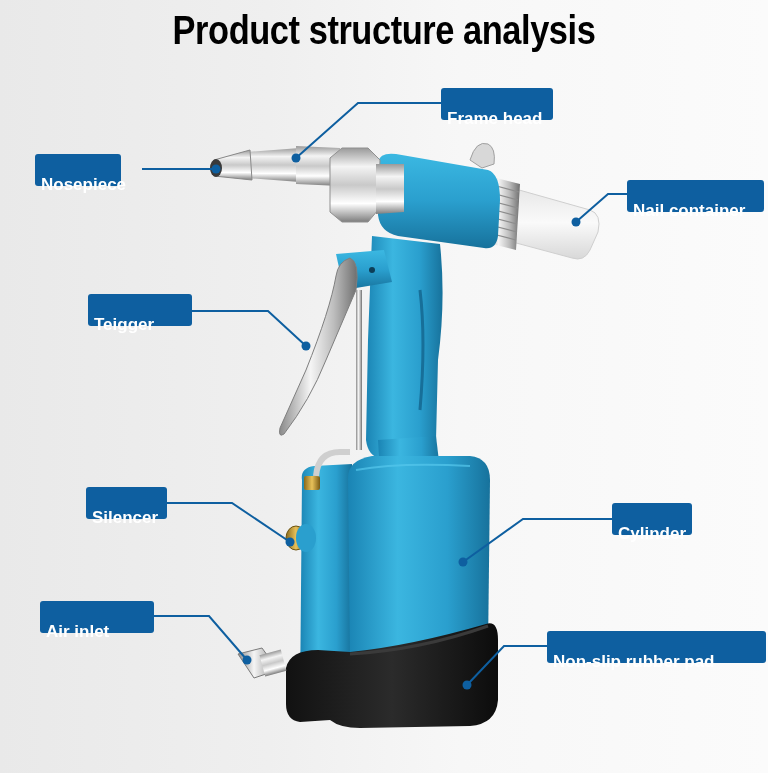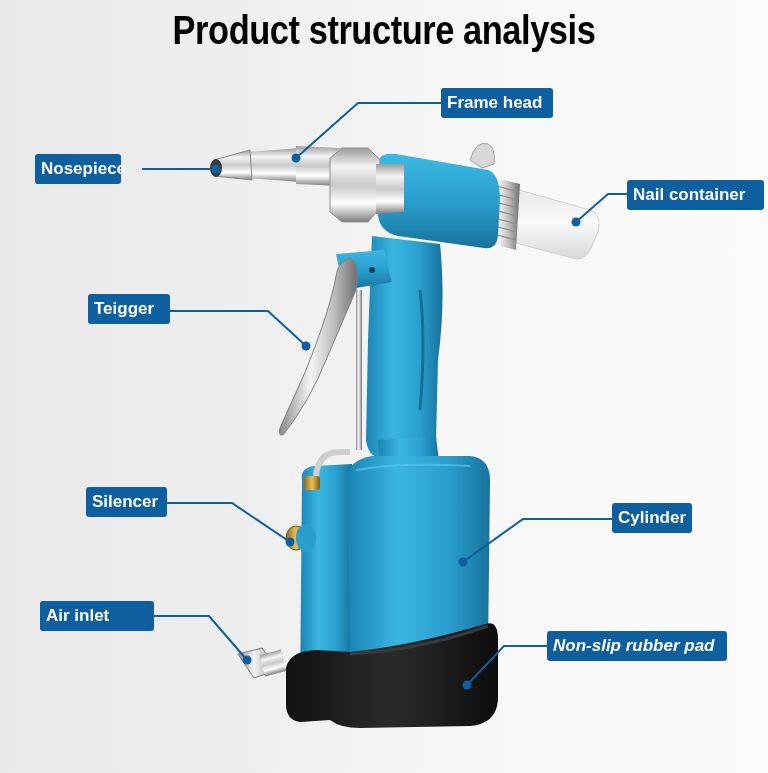--- a/index.html
+++ b/index.html
@@ -11,21 +11,21 @@
   .title {
     position:absolute; left:0; top:8px; width:768px; text-align:center;
     font-family: "Liberation Sans", sans-serif;
     font-weight:bold; font-size:40px; color:#000;
     letter-spacing:-0.5px; transform: scaleX(0.86); transform-origin:center;
   }
   .stage { position:absolute; left:0; top:0; width:768px; height:773px; }
   .label {
     position:absolute; background:#0e5fa0; color:#fff;
     font-family: "Liberation Sans", sans-serif; font-weight:bold;
-    font-size:17px; height:30px; line-height:30px; padding:0 6px;
+    font-size:17px; height:30px; line-height:30px; padding:16px 6px;
     border-radius:3px; white-space:nowrap; box-sizing:border-box;
   }
 </style>
 </head>
 <body>
 
 <div class="title">Product structure analysis</div>
 
 <svg class="stage" width="768" height="773" viewBox="0 0 768 773" xmlns="http://www.w3.org/2000/svg">
   <defs>
@@ -166,17 +166,17 @@
     <circle cx="290" cy="542" r="4.5"></circle>
     <circle cx="463" cy="562" r="4.5"></circle>
     <circle cx="247" cy="660" r="4.5"></circle>
     <circle cx="467" cy="685" r="4.5"></circle>
   </g>
 </svg>
 
 <div class="label" style="left:35px; top:154px; width:86px;">Nosepiece</div>
 <div class="label" style="left:441px; top:88px; width:112px;">Frame head</div>
 <div class="label" style="left:627px; top:180px; width:137px;">Nail container</div>
-<div class="label" style="left:88px; top:294px; width:82px;">Teigger</div>
+<div class="label" style="left:88px; top:294px; width:104px;">Teigger</div>
 <div class="label" style="left:86px; top:487px; width:81px;">Silencer</div>
 <div class="label" style="left:612px; top:503px; width:80px;">Cylinder</div>
 <div class="label" style="left:40px; top:601px; width:114px;">Air inlet</div>
-<div class="label" style="left:547px; top:631px; width:180px;font-style:italic;">Non-slip rubber pad</div>
+<div class="label" style="left:547px; top:631px; width:219px;">Non-slip rubber pad</div>
 
 </body></html>

